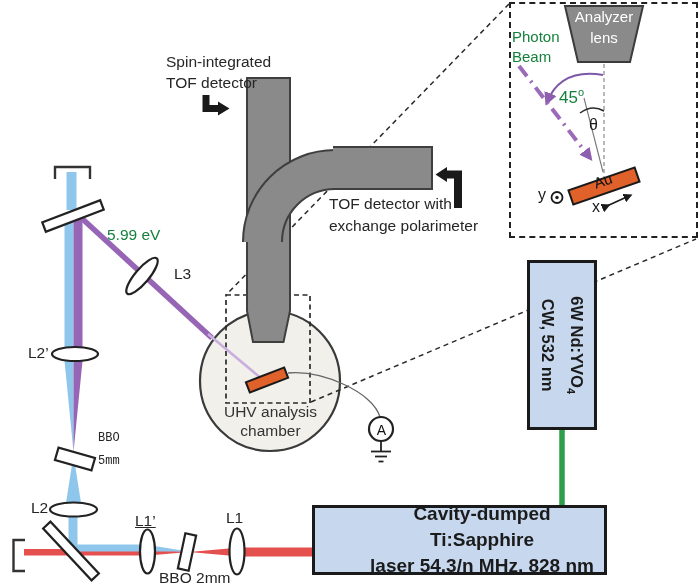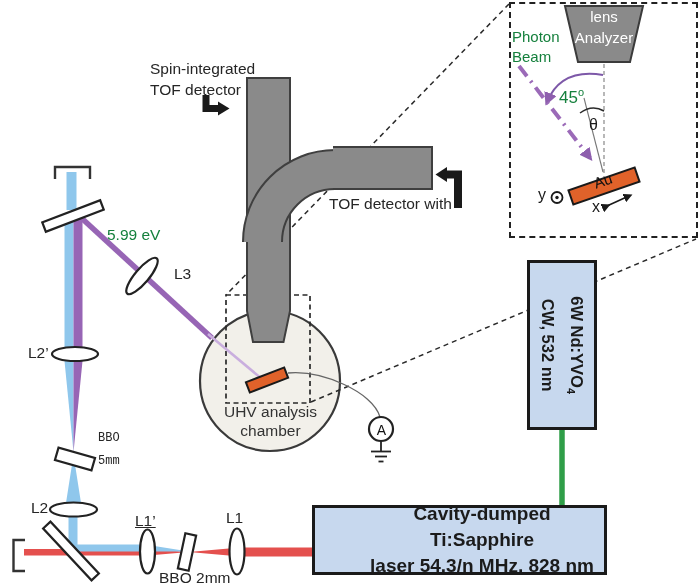--- a/index.html
+++ b/index.html
@@ -135,47 +135,48 @@
 </div>
 <div class="box" id="nd-box">
   <div class="t">
     <div><span>6W Nd:YVO</span><sub>4</sub></div>
     <div>CW, 532 nm</div>
   </div>
 </div>
 
 <div id="inset"></div>
 
-<div class="lbl" style="left:150px;top:51px;line-height:21px;margin-top:7px;">
+<div class="lbl" style="left:166px;top:51px;line-height:21px;">
   <div>Spin-integrated</div>
       <div>TOF detector</div>
 </div>
 <div class="lbl" style="left:329px;top:193px;line-height:21.5px;">
   <div>TOF detector with</div>
+      <div>exchange polarimeter</div>
 </div>
 <div class="lbl purple" style="left:107px;top:225px;">5.99 eV</div>
 <div class="lbl" style="left:174px;top:264px;">L3</div>
 <div class="lbl" style="left:28px;top:343px;">L2’</div>
 <div class="lbl" style="left:98px;top:427px;font-size:12px;line-height:23px;font-family:Liberation Mono, monospace;">
   <div>BBO</div>
       <div>5mm</div>
 </div>
 <div class="lbl" style="left:31px;top:498px;">L2</div>
 <div class="lbl" style="left:135px;top:511px;text-decoration:underline;">L1’</div>
 <div class="lbl" style="left:226px;top:508px;">L1</div>
 <div class="lbl" style="left:159px;top:568px;text-align:right;">BBO 2mm</div>
 <div class="lbl ctr" id="uhv-lbl">
   <div>UHV analysis</div>
       <div>chamber</div>
 </div>
 <div class="lbl ctr" id="amp-lbl">A</div>
 
 <div class="lbl ctr white" id="analyzer-lbl">
-  <div>lens</div>
-      <div>Analyzer</div>
+  <div>Analyzer</div>
+      <div>lens</div>
 </div>
 <div class="lbl purple" id="photon-lbl">
   <div>Photon</div>
       <div>Beam</div>
 </div>
 <div class="lbl purple" style="left:559px;top:82px;font-size:17px;">
   <span>45</span><span class="sup">o</span>
 </div>
 <div class="lbl" style="left:589px;top:115px;font-size:16px;color:#1a1a1a;">θ</div>
 <div class="lbl ctr" id="au-lbl">Au</div>

